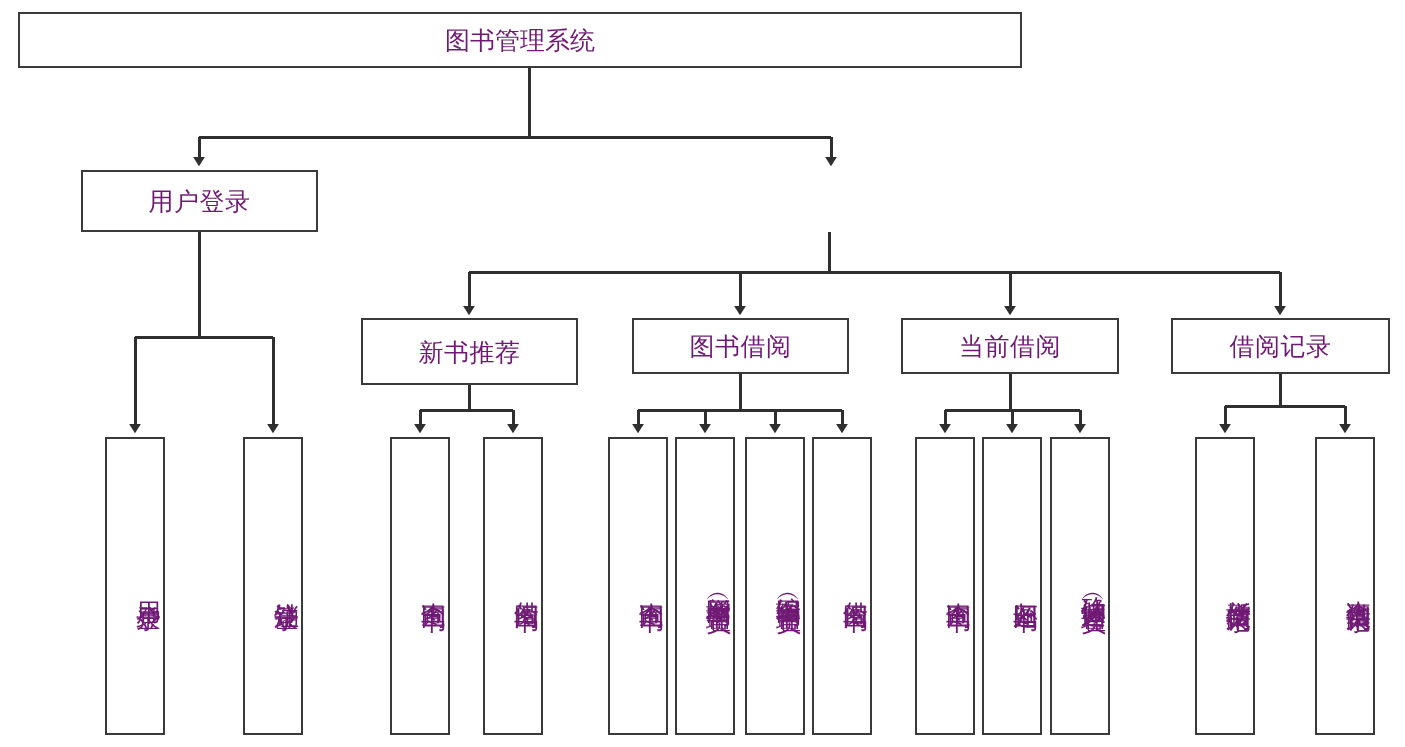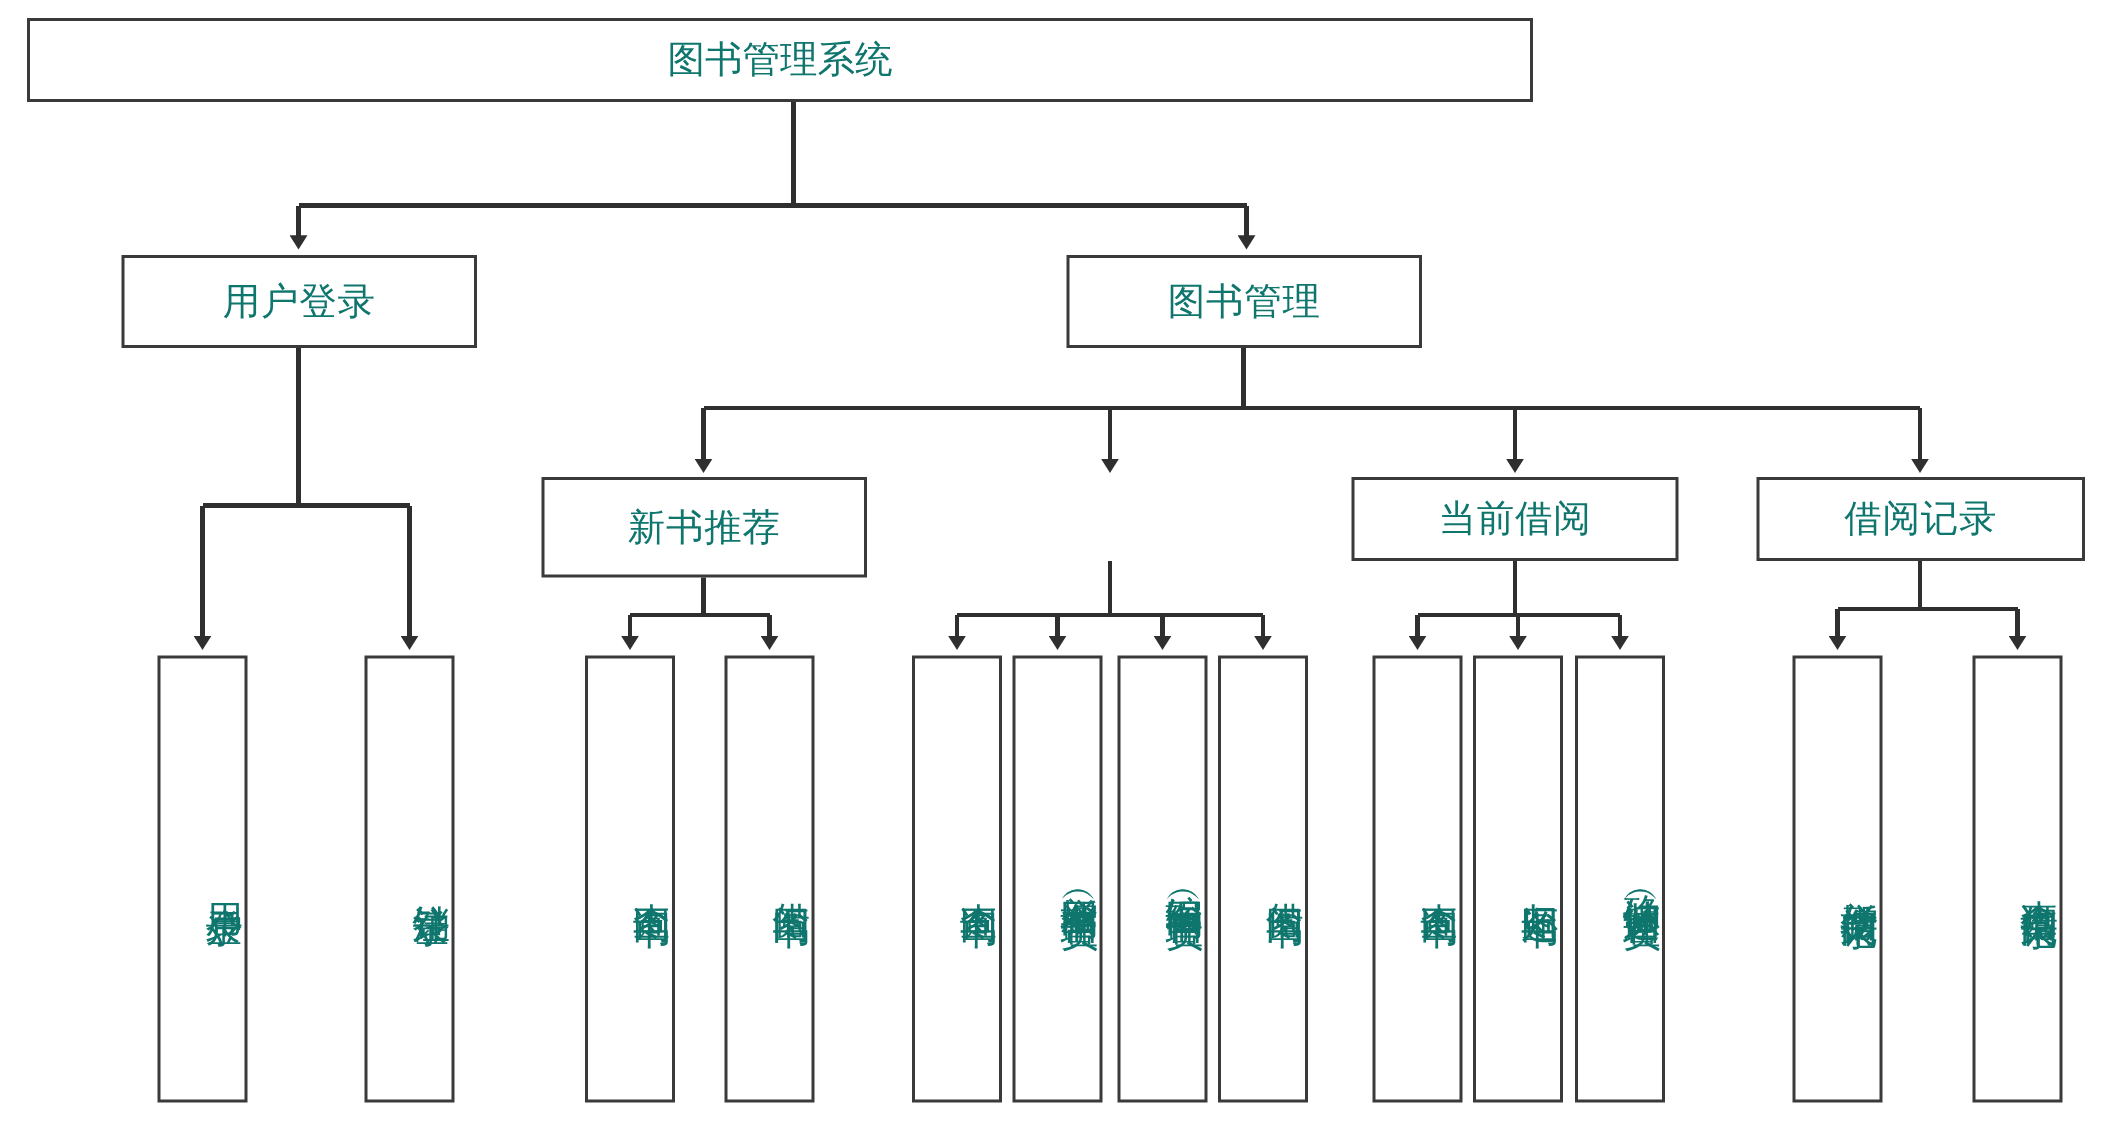--- a/index.html
+++ b/index.html
@@ -27,21 +27,21 @@
     pointer-events: none;
   }
   .node {
     position: absolute;
     box-sizing: border-box;
     background: #ffffff;
     border: 2.5px solid #3a3a3a;
     display: flex;
     align-items: center;
     justify-content: center;
-    color: #0f766e;
+    color: #701a75;
     line-height: 1.12;
     text-align: center;
   }
   .node.h {
     font-size: 25px;
     letter-spacing: 0.5px;
   }
   .node.root {
     font-size: 25px;
   }
@@ -125,26 +125,26 @@
     </g>
   </svg>
 
   <div class="node root" style="left:18px; top:12px; width:1004px; height:56px;">
     <span>图书管理系统</span>
   </div>
 
   <div class="node h" style="left:81px; top:170px; width:237px; height:62px;">
     <span>用户登录</span>
   </div>
-  <div class="node h" style="left:711px; top:170px; width:237px; height:62px;">
-    <span>图书管理</span>
-  </div>
 
   <div class="node h" style="left:361px; top:318px; width:217px; height:67px;">
     <span>新书推荐</span>
+  </div>
+  <div class="node h" style="left:632px; top:318px; width:217px; height:56px;">
+    <span>图书借阅</span>
   </div>
   <div class="node h" style="left:901px; top:318px; width:218px; height:56px;">
     <span>当前借阅</span>
   </div>
   <div class="node h" style="left:1171px; top:318px; width:219px; height:56px;">
     <span>借阅记录</span>
   </div>
 
   <div class="node v" style="left:105px; top:437px; width:60px; height:298px;">
     <span class="vtext">用户登录</span>

